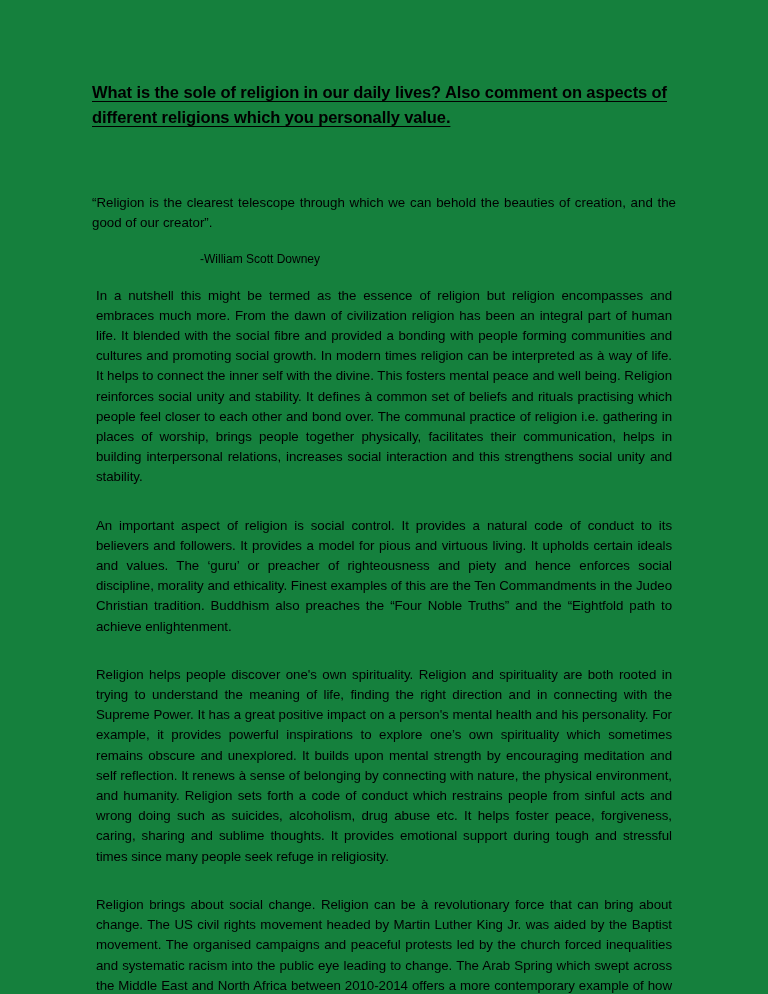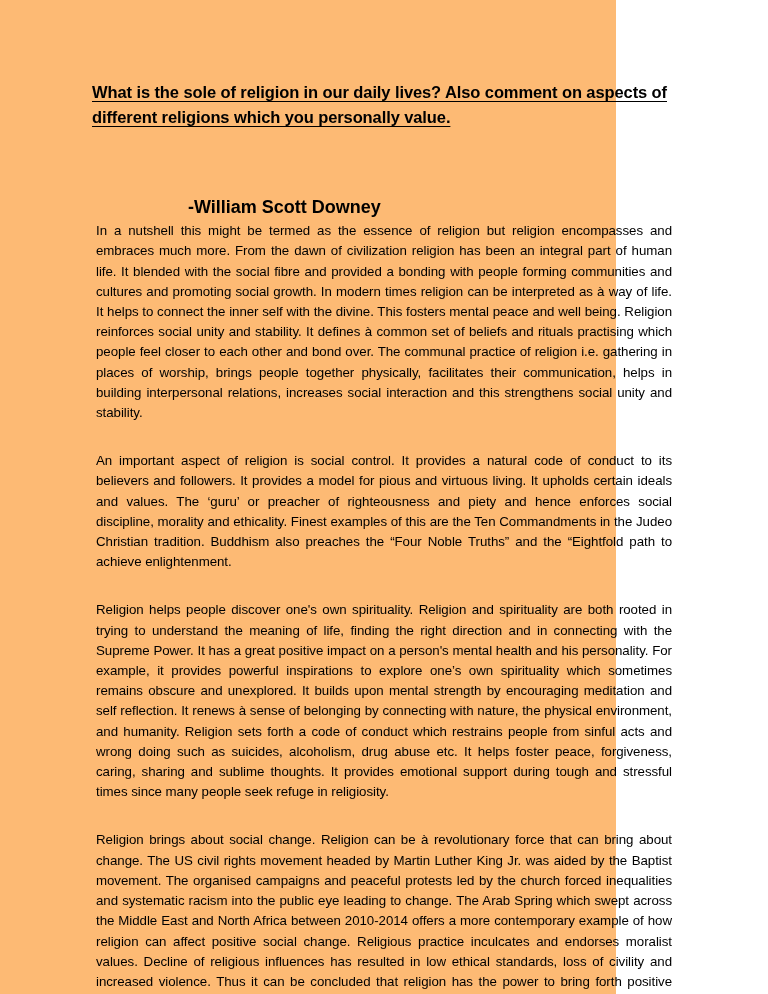--- a/index.html
+++ b/index.html
@@ -9,23 +9,23 @@
   }
   body {
     width: 768px;
     height: 994px;
     font-family: "Liberation Sans", sans-serif;
     color: #000000;
     -webkit-font-smoothing: antialiased;
   }
   .page {
     position: relative;
-    width: 616px;
+    width: 768px;
     height: 994px;
-    background: #fdba74;
+    background: #15803d;
     box-sizing: border-box;
     padding: 12px;
   }
   .content {
     position: absolute;
     left: 92px;
     top: 80px;
     width: 584px;
   }
   .doc-title {
@@ -48,40 +48,41 @@
     margin: 4px;
     letter-spacing: -0.05px;
   }
   .quote-block {
     font-size: 13.3px;
     line-height: 20.2px;
     text-align: justify;
     margin: 0;
   }
   .attribution {
-    font-size: 18px;
+    font-size: 12px;
     line-height: 20.2px;
-    font-weight: bold;
-    margin: 4px;
+    font-weight: normal;
+    margin: 16px;
     padding-left: 92px;
   }
   .gap {
     height: 20px;
   }
 </style>
 </head>
 <body>
 
 <div class="page">
   <div class="content">
 
     <h1 class="doc-title">What is the sole of religion in our daily lives? Also comment on aspects of different religions which you personally value.</h1>
 
     <div class="spacer-after-title"></div>
 
+    <p class="quote-block">“Religion is the clearest telescope through which we can behold the beauties of creation, and the good of our creator”.</p>
 
     <p class="attribution">-William Scott Downey</p>
 
     <p class="para">In a nutshell this might be termed as the essence of religion but religion encompasses and embraces much more. From the dawn of civilization religion has been an integral part of human life. It blended with the social fibre and provided a bonding with people forming communities and cultures and promoting social growth. In modern times religion can be interpreted as à way of life. It helps to connect the inner self with the divine. This fosters mental peace and well being. Religion reinforces social unity and stability. It defines à common set of beliefs and rituals practising which people feel closer to each other and bond over. The communal practice of religion i.e. gathering in places of worship, brings people together physically, facilitates their communication, helps in building interpersonal relations, increases social interaction and this strengthens social unity and stability.</p>
 
     <div class="gap"></div>
 
     <p class="para">An important aspect of religion is social control. It provides a natural code of conduct to its believers and followers. It provides a model for pious and virtuous living. It upholds certain ideals and values. The ‘guru’ or preacher of righteousness and piety and hence enforces social discipline, morality and ethicality. Finest examples of this are the Ten Commandments in the Judeo Christian tradition. Buddhism also preaches the “Four Noble Truths” and the “Eightfold path to achieve enlightenment.</p>
 
     <div class="gap"></div>

